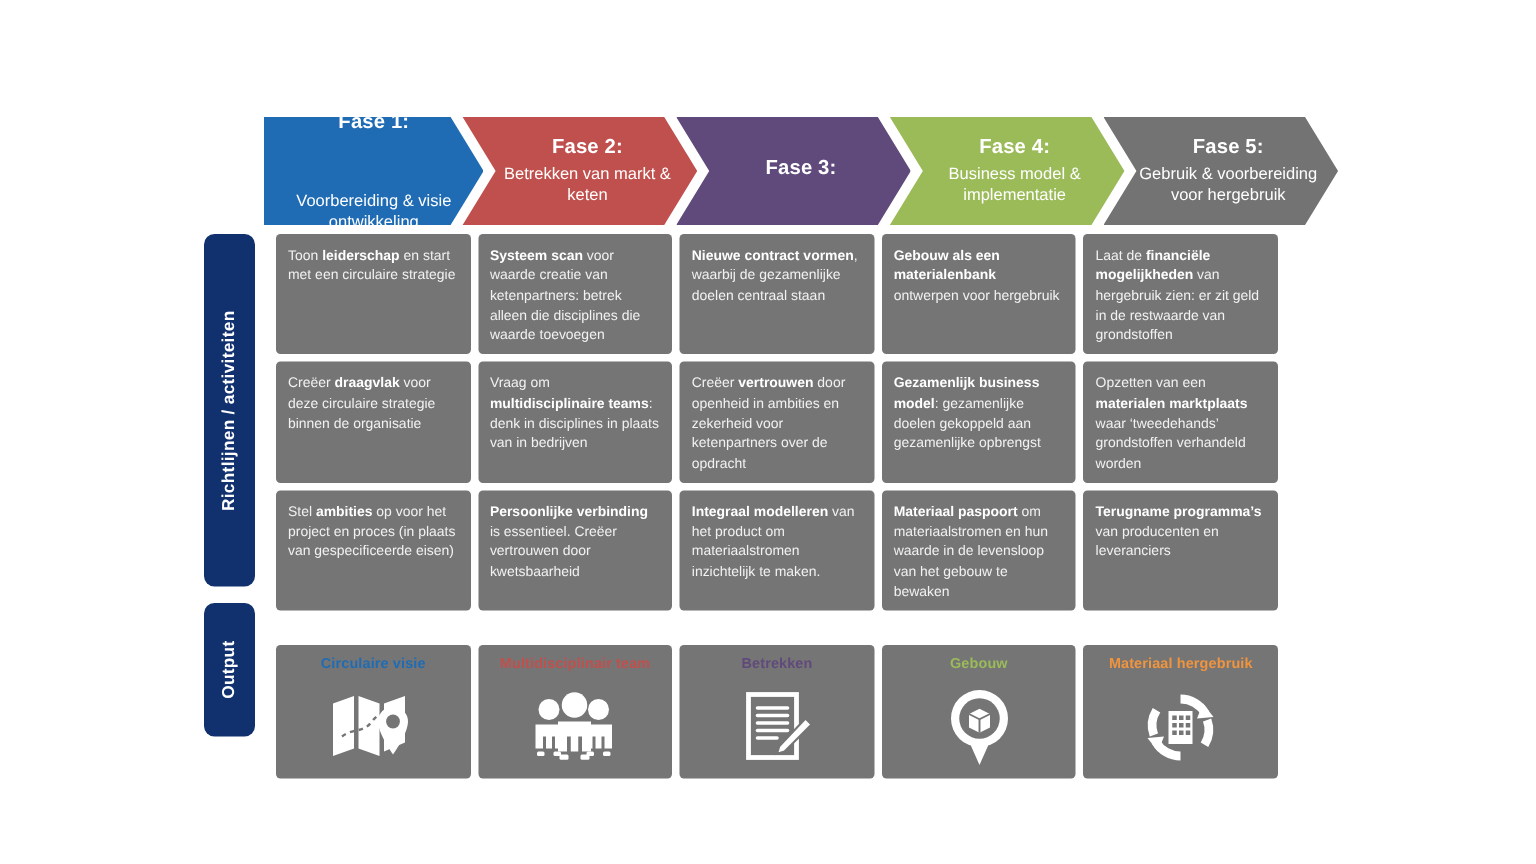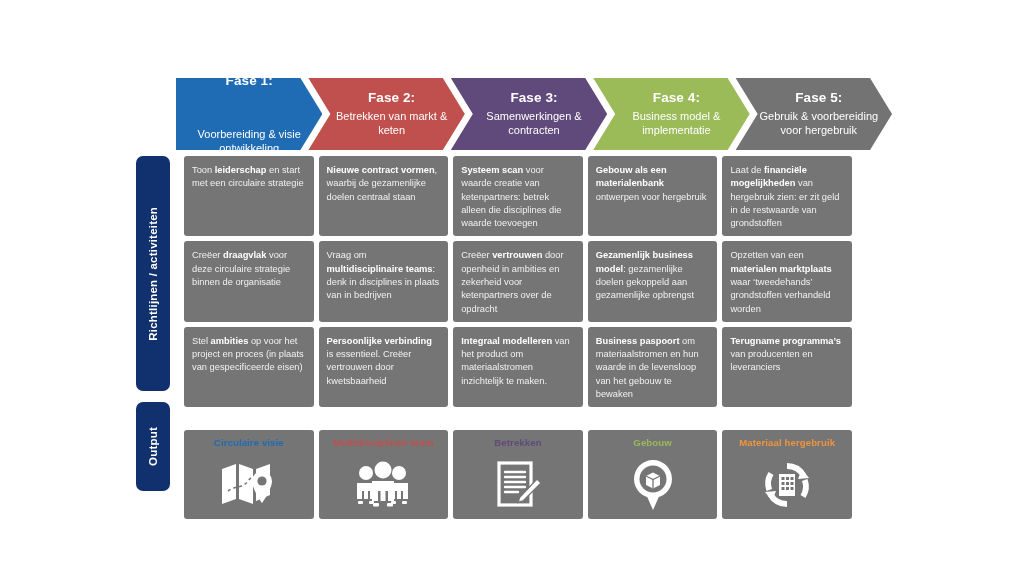--- a/index.html
+++ b/index.html
@@ -119,21 +119,20 @@
     <div class="phase" style="background: rgb(31, 108, 180); gap: 36px;">
       <div class="phase-title">Fase 1:</div>
       <div class="phase-sub">Voorbereiding  &amp; visie ontwikkeling</div>
     </div>
     <div class="phase" style="background: rgb(192, 80, 77);">
       <div class="phase-title">Fase 2:</div>
       <div class="phase-sub">Betrekken van markt &amp; keten</div>
     </div>
     <div class="phase" style="background: rgb(96, 74, 123);">
       <div class="phase-title">Fase 3:</div>
-      <div class="phase-sub">Samenwerkingen  &amp; contracten</div>
     </div>
     <div class="phase" style="background: rgb(155, 187, 89);">
       <div class="phase-title">Fase 4:</div>
       <div class="phase-sub">Business model &amp; implementatie</div>
     </div>
     <div class="phase" style="background: #737373;">
       <div class="phase-title">Fase 5:</div>
       <div class="phase-sub">Gebruik &amp; voorbereiding voor hergebruik</div>
     </div>
   </div>
@@ -141,37 +140,37 @@
   <div class="rail rail-guidelines" style="background: rgb(16, 48, 110);">
     <span>Richtlijnen / activiteiten</span>
   </div>
   <div class="rail rail-output" style="background: rgb(16, 48, 110);">
     <span>Output</span>
   </div>
 
   <div class="grid">
     <div class="grid-row r1">
       <div class="cell">Toon <b>leiderschap</b> en start met een circulaire strategie</div>
+      <div class="cell"><b>Systeem scan</b> voor waarde creatie van ketenpartners: betrek alleen die disciplines die waarde toevoegen</div>
       <div class="cell"><b>Nieuwe contract vormen</b>, waarbij de gezamenlijke doelen centraal staan</div>
-      <div class="cell"><b>Systeem scan</b> voor waarde creatie van ketenpartners: betrek alleen die disciplines die waarde toevoegen</div>
       <div class="cell"><b>Gebouw als een materialenbank</b> ontwerpen voor hergebruik</div>
       <div class="cell">Laat de <b>financiële mogelijkheden</b> van hergebruik zien: er zit geld in de restwaarde van grondstoffen</div>
     </div>
     <div class="grid-row r2">
       <div class="cell">Creëer <b>draagvlak</b> voor deze circulaire strategie binnen de organisatie</div>
       <div class="cell">Vraag om <b>multidisciplinaire teams</b>: denk in disciplines in plaats van in bedrijven</div>
       <div class="cell">Creëer <b>vertrouwen</b> door openheid in ambities en zekerheid voor ketenpartners over de opdracht</div>
       <div class="cell"><b>Gezamenlijk business model</b>: gezamenlijke doelen gekoppeld aan gezamenlijke opbrengst</div>
       <div class="cell">Opzetten van een <b>materialen marktplaats</b> waar ‘tweedehands’ grondstoffen verhandeld worden</div>
     </div>
     <div class="grid-row r3">
       <div class="cell">Stel <b>ambities</b> op voor het project en proces (in plaats van gespecificeerde eisen)</div>
       <div class="cell"><b>Persoonlijke verbinding</b> is essentieel. Creëer vertrouwen door kwetsbaarheid</div>
       <div class="cell"><b>Integraal modelleren</b> van het product om materiaalstromen inzichtelijk te maken.</div>
-      <div class="cell"><b>Business paspoort</b> om materiaalstromen en hun waarde in de levensloop van het gebouw te bewaken</div>
+      <div class="cell"><b>Materiaal paspoort</b> om materiaalstromen en hun waarde in de levensloop van het gebouw te bewaken</div>
       <div class="cell"><b>Terugname programma’s</b> van producenten en leveranciers</div>
     </div>
   </div>
 
   <div class="out-row">
 
     <div class="out-cell">
       <div class="out-label" style="color: rgb(31, 108, 180);">Circulaire visie</div>
       <div class="out-icon">
         <svg width="58" height="48" viewBox="0 0 58 48">

